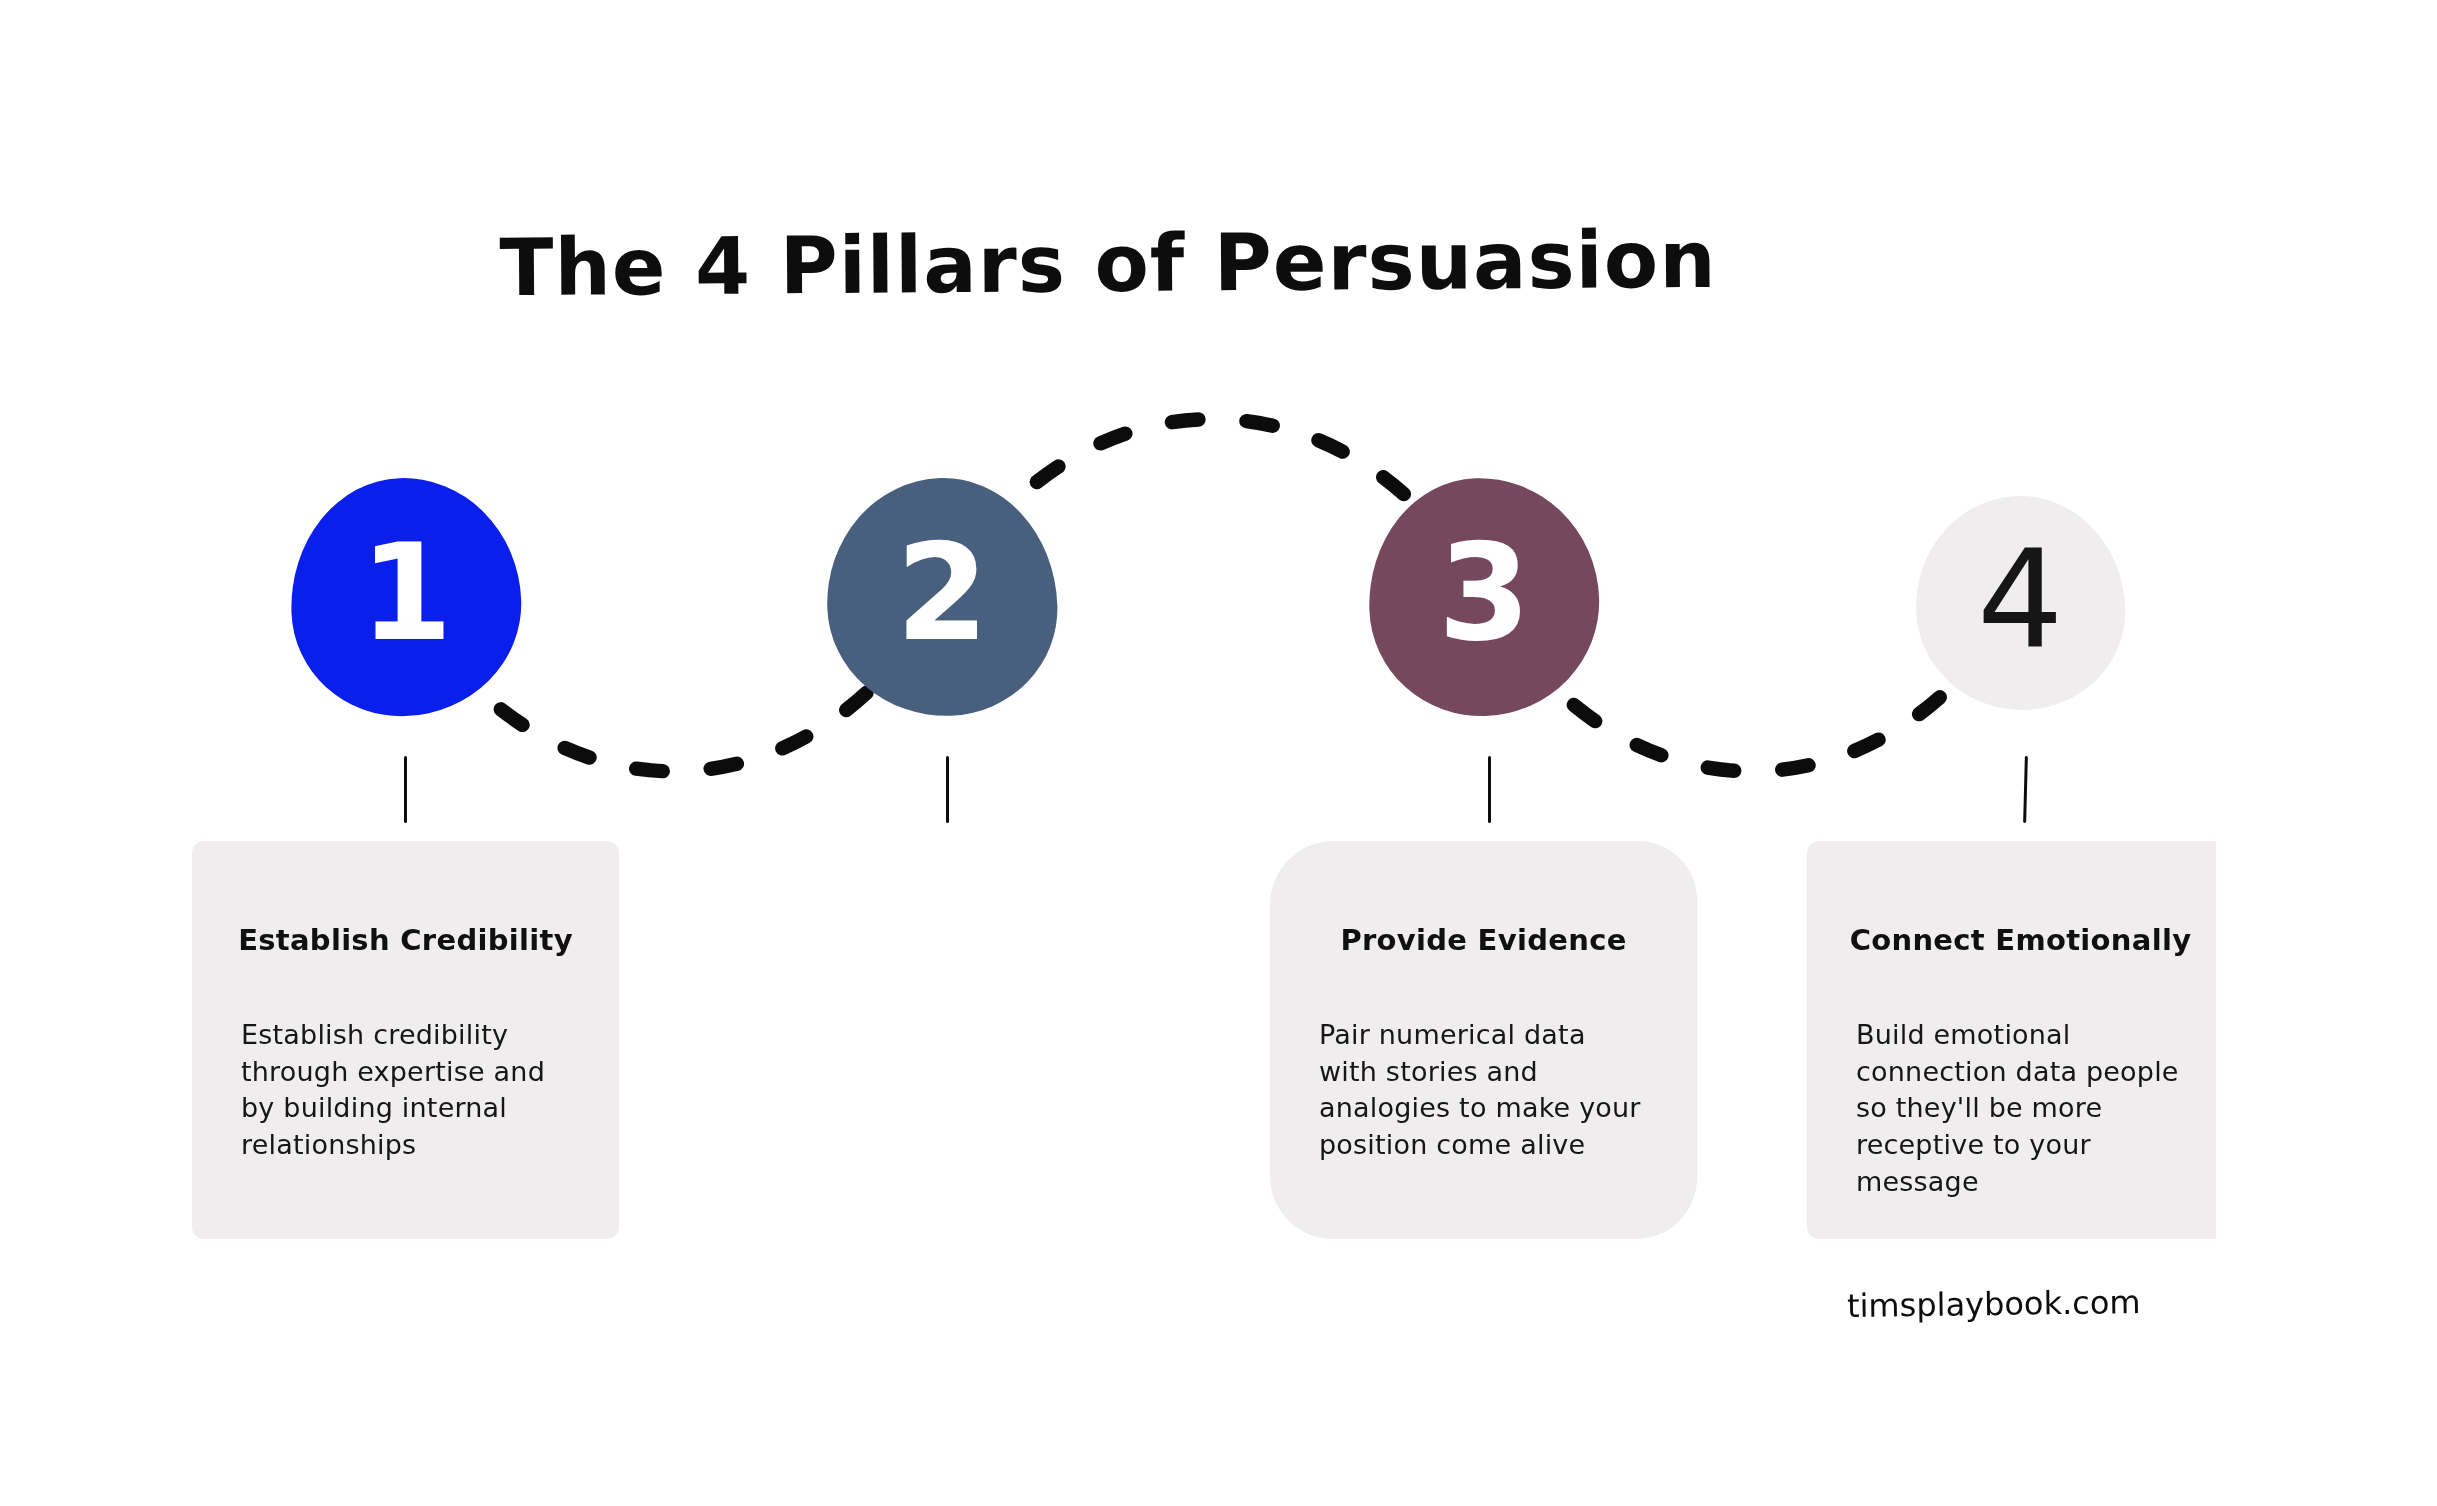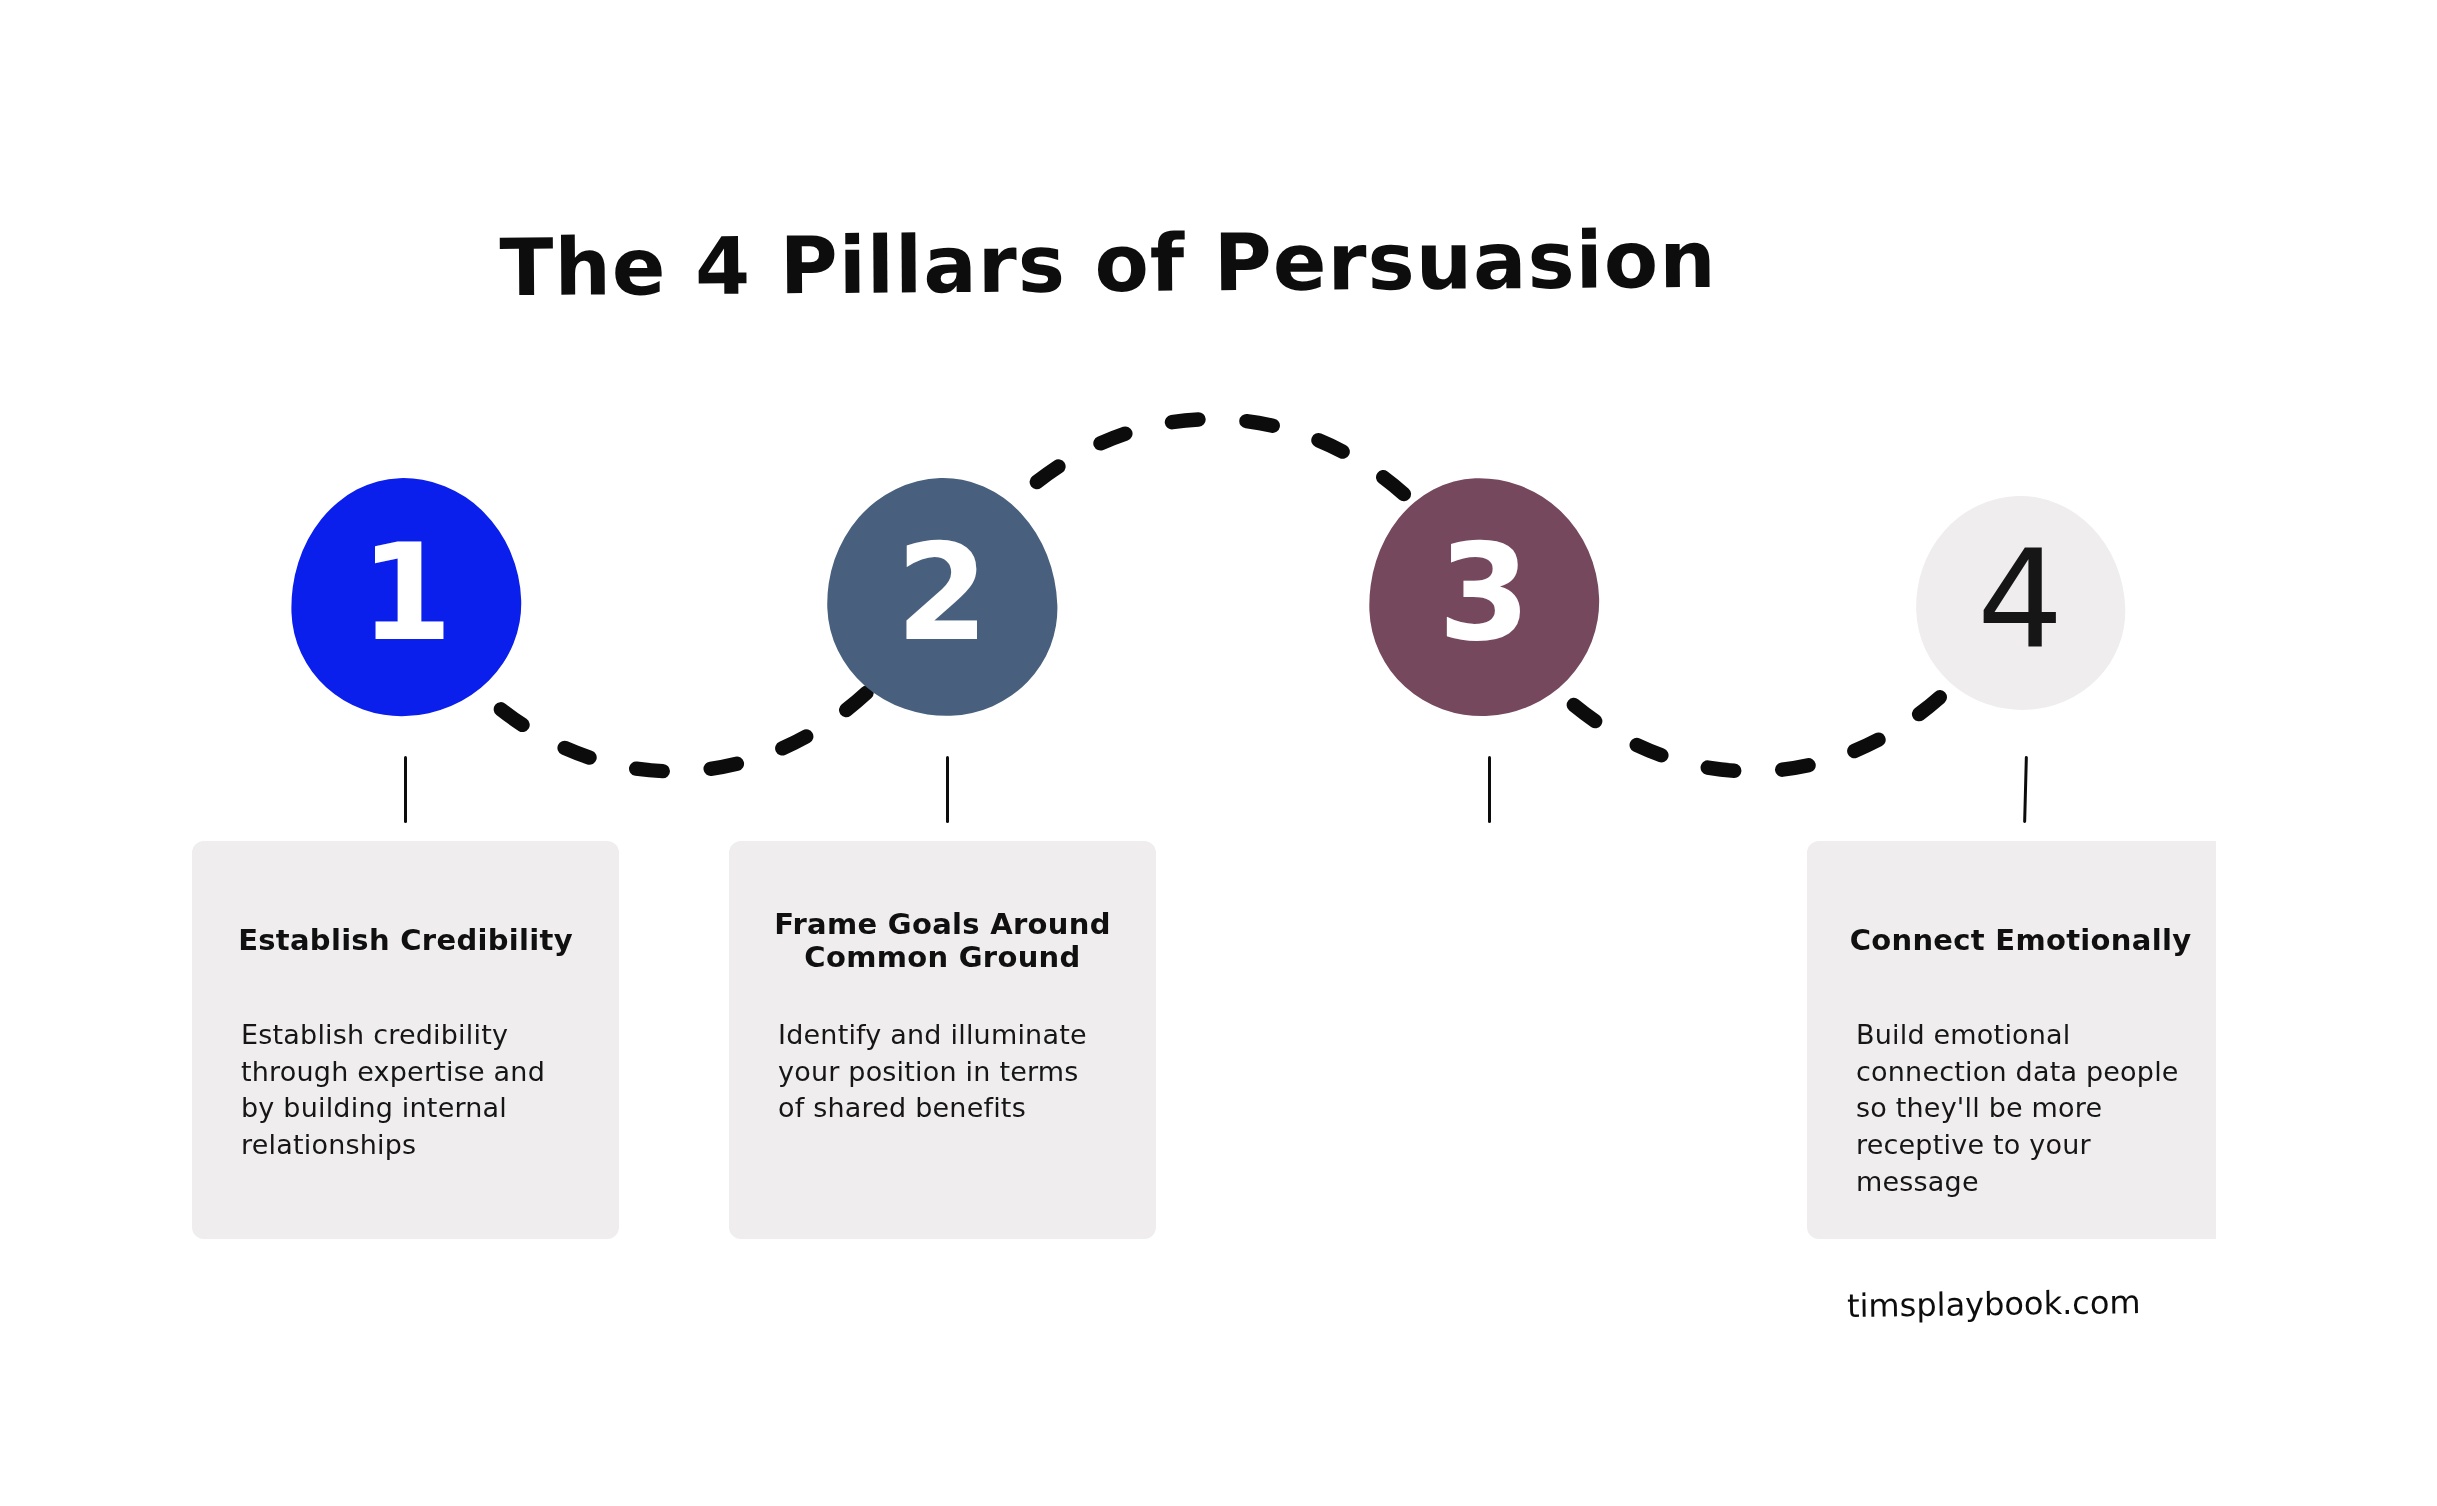--- a/index.html
+++ b/index.html
@@ -157,23 +157,23 @@
 
   <div class="tick tick-1" style="background-color: rgb(12, 12, 12);"></div>
   <div class="tick tick-2" style="background-color: rgb(12, 12, 12);"></div>
   <div class="tick tick-3" style="background-color: rgb(12, 12, 12);"></div>
   <div class="tick tick-4" style="background-color: rgb(12, 12, 12);"></div>
 
   <div class="card card-1" style="background-color: rgb(239, 237, 238);">
     <div class="card-title">Establish Credibility</div>
     <div class="card-body">Establish credibility through expertise and by building internal relationships</div>
   </div>
-  <div class="card card-2" style="background-color: rgb(239, 237, 238);">
-    <div class="card-title">Frame Goals Around Common Ground</div>
-    <div class="card-body">Identify and illuminate your position in terms of shared benefits</div>
+  <div class="card card-3" style="background-color: rgb(239, 237, 238);">
+    <div class="card-title">Provide Evidence</div>
+    <div class="card-body">Pair numerical data with stories and analogies to make your position come alive</div>
   </div>
   <div class="card card-4" style="background-color: rgb(239, 237, 238);">
     <div class="card-title">Connect Emotionally</div>
     <div class="card-body">Build emotional connection data people so they'll be more receptive to your message</div>
   </div>
 
   <div class="watermark">timsplaybook.com</div>
 
 </div>
 

